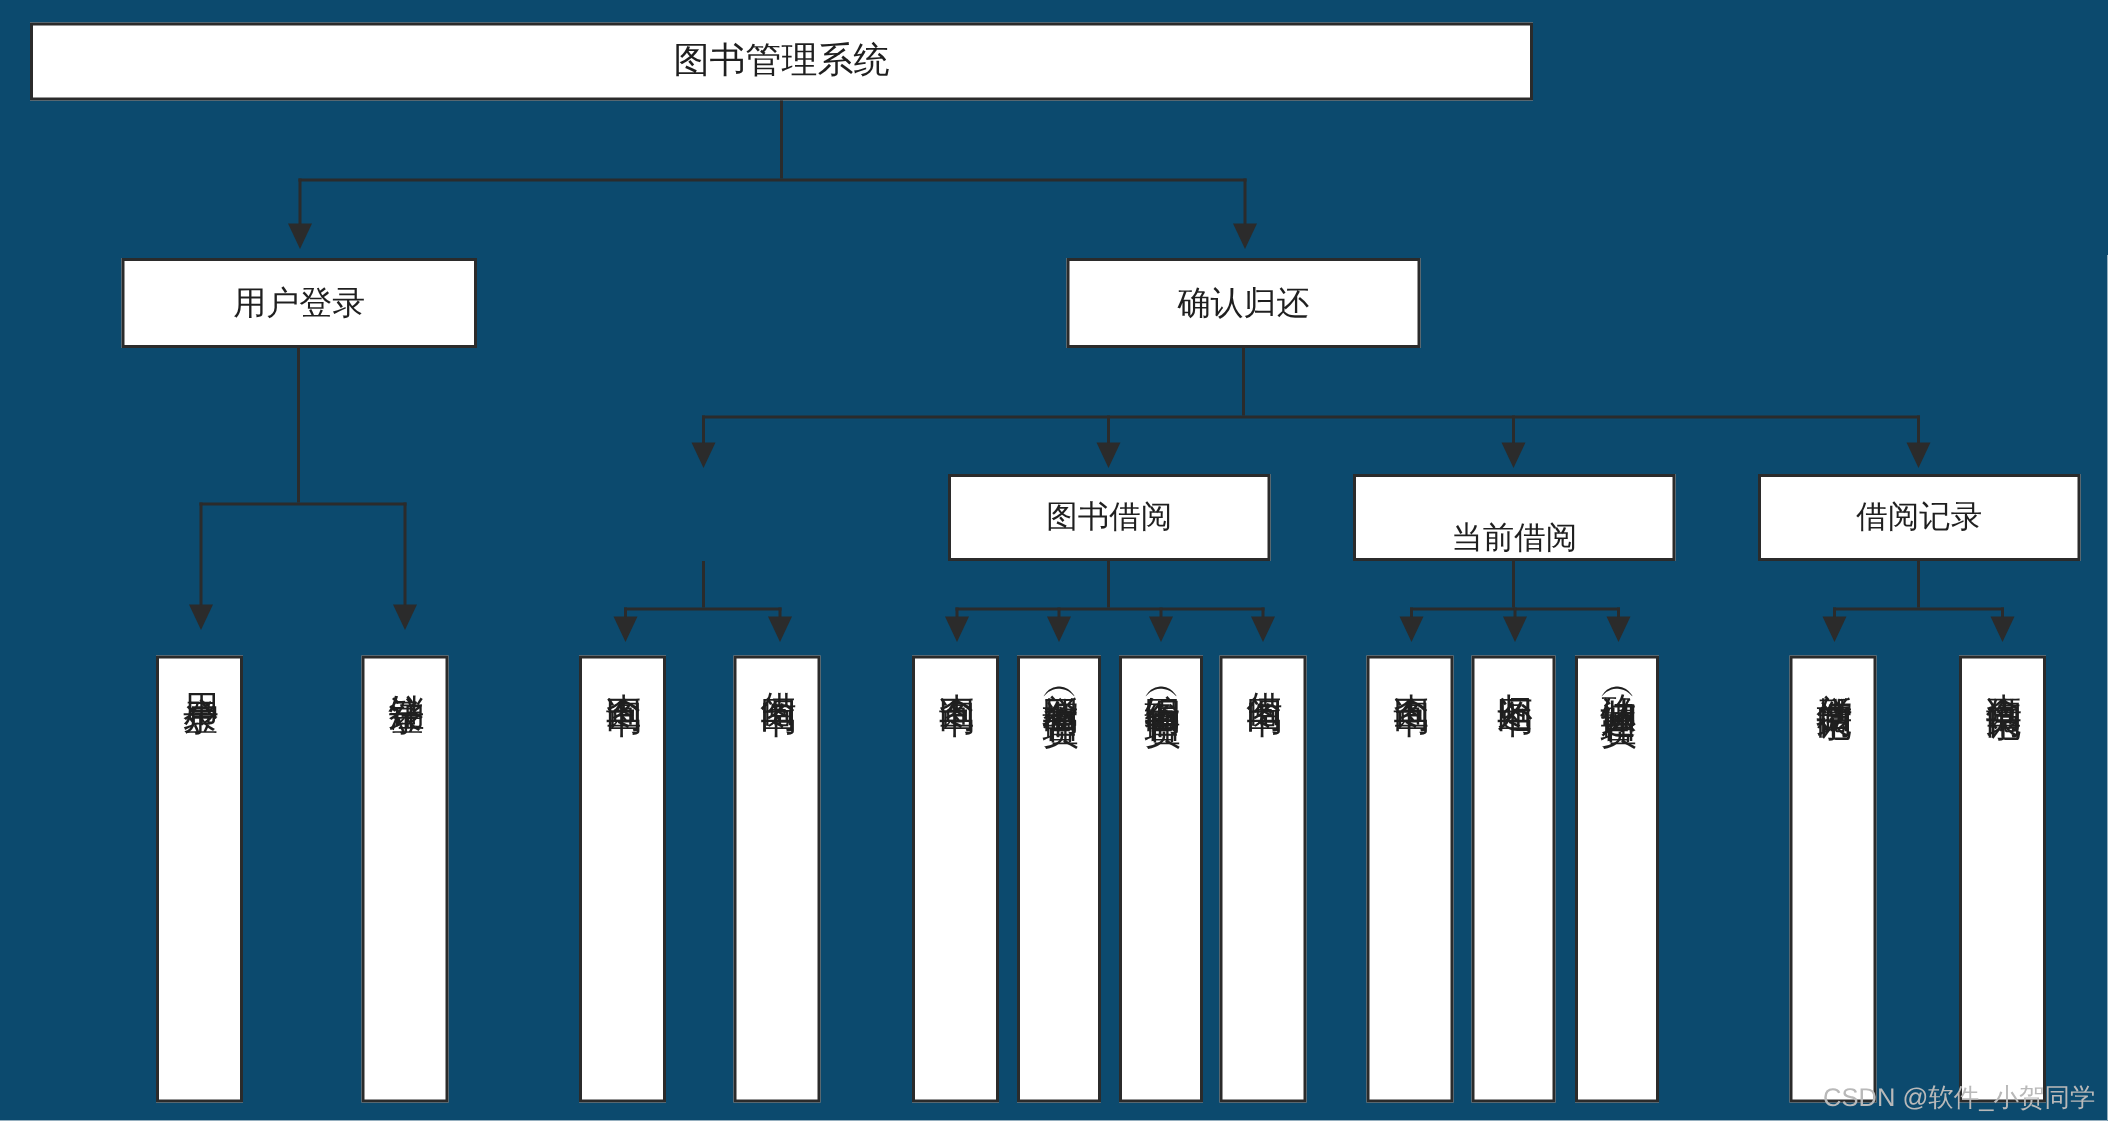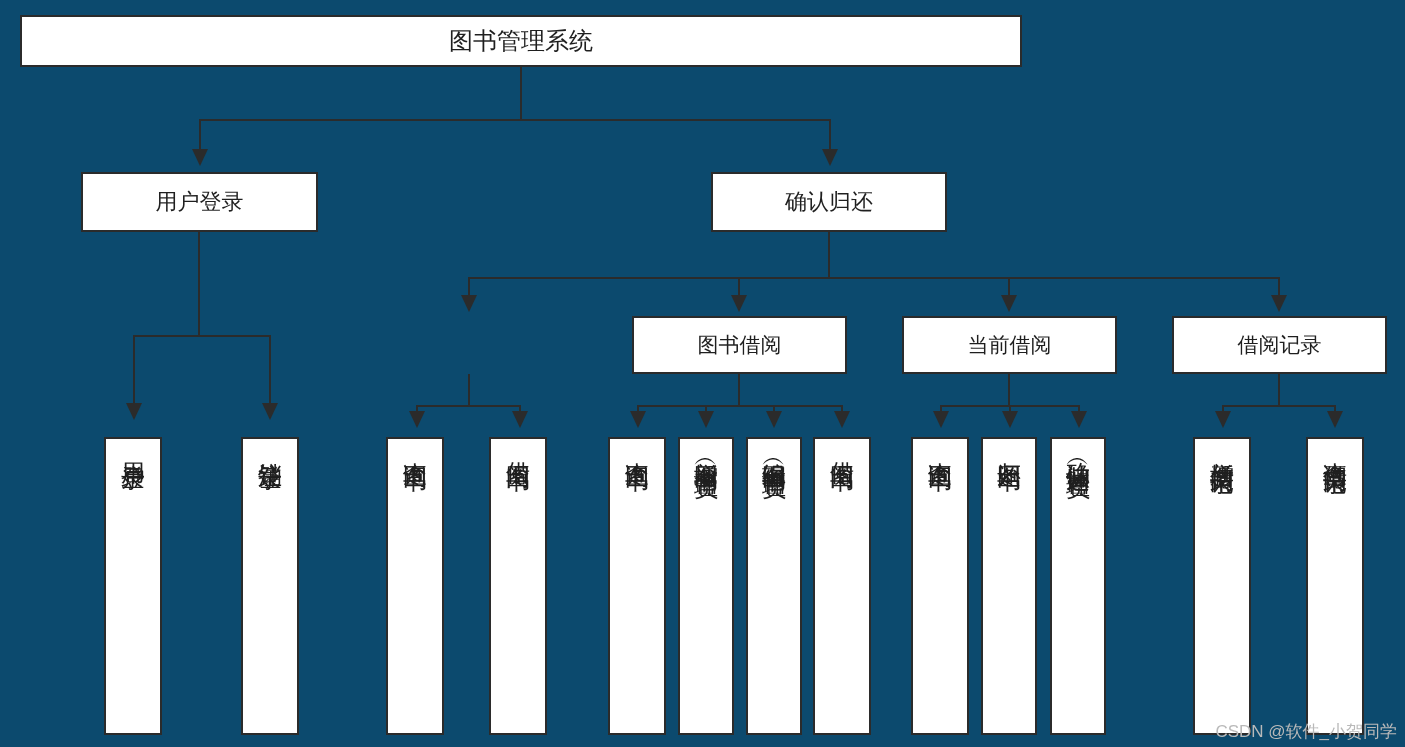--- a/index.html
+++ b/index.html
@@ -112,21 +112,21 @@
   <div class="vline" style="left:738px;top:277px;height:20px;"></div>
   <div class="arrow" style="left:731px;top:295px;"></div>
   <div class="vline" style="left:1008px;top:277px;height:20px;"></div>
   <div class="arrow" style="left:1001px;top:295px;"></div>
   <div class="vline" style="left:1278px;top:277px;height:20px;"></div>
   <div class="arrow" style="left:1271px;top:295px;"></div>
 
   <div class="node lvl2" style="left:632px;top:316px;width:215px;height:58px;">
     <span>图书借阅</span>
   </div>
-  <div class="node lvl2" style="left:902px;top:316px;width:215px;height:58px;">
+  <div class="node lvl2" style="left:902px;top:316px;width:215px;height:58px;align-items:flex-end;">
     <span>当前借阅</span>
   </div>
   <div class="node lvl2" style="left:1172px;top:316px;width:215px;height:58px;">
     <span>借阅记录</span>
   </div>
 
   <div class="vline" style="left:468px;top:374px;height:31px;"></div>
   <div class="hline" style="left:416px;top:405px;width:105px;"></div>
   <div class="vline" style="left:416px;top:405px;height:8px;"></div>
   <div class="arrow" style="left:409px;top:411px;"></div>

